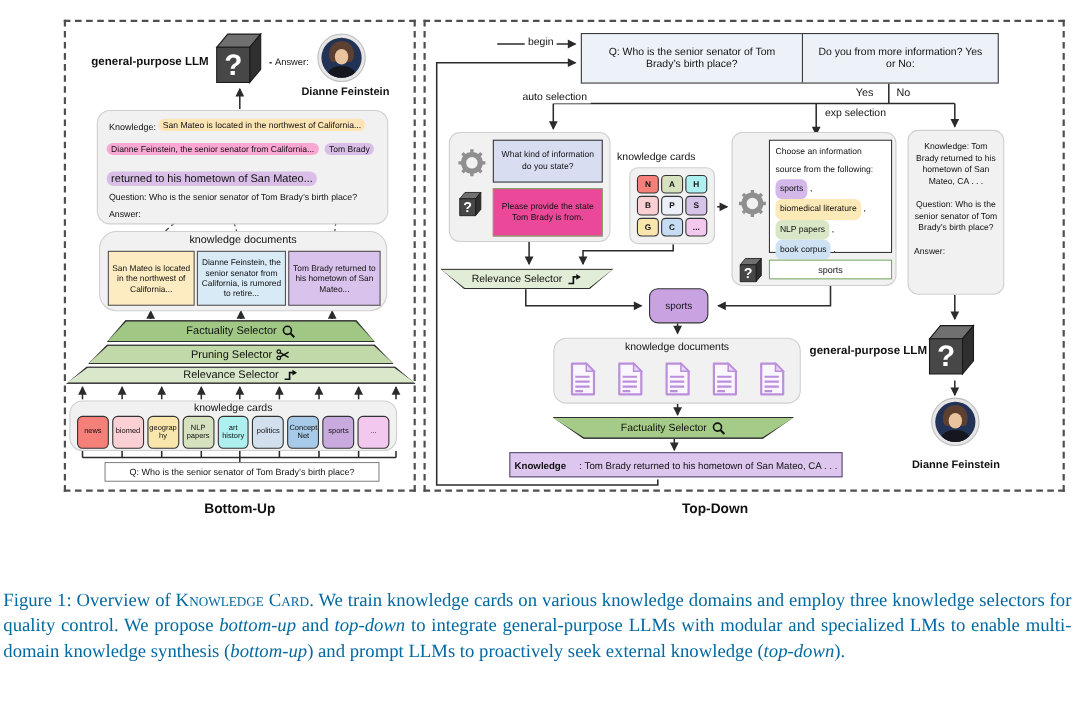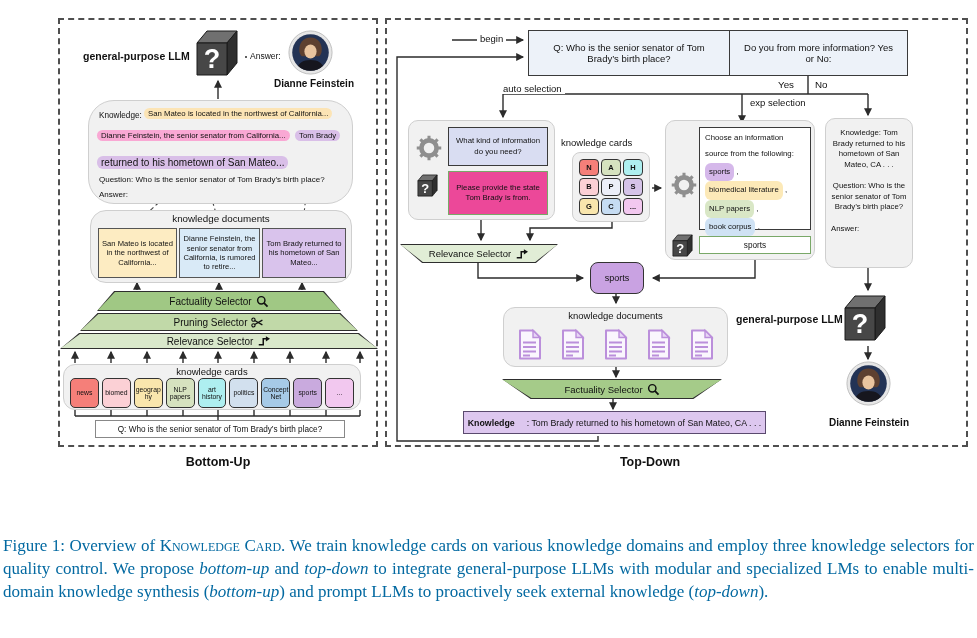--- a/index.html
+++ b/index.html
@@ -121,21 +121,21 @@
         <g clip-path="url(#av1)">
           <path d="M24,8 c-8,0 -12,6 -12,13 c0,4 1.5,6 3,7 l18,0 c1.5,-1 3,-3 3,-7 c0,-7 -4,-13 -12,-13 z" fill="#5e4030"></path>
           <ellipse cx="24" cy="23" rx="6.5" ry="7.5" fill="#e9c49f"></ellipse>
           <path d="M9,44 c1,-9 7,-12 15,-12 c8,0 14,3 15,12 z" fill="#16161e"></path>
         </g>
       </svg>
   </div>
 
   <div class="abs ctr bold" style="left:258px;top:78px;width:112px;font-size:10px;">Dianne Feinstein</div>
 
-  <div class="abs graybox" style="left:88px;top:100px;width:265px;height:104px;border-radius:26px;">
+  <div class="abs graybox" style="left:88px;top:100px;width:265px;height:104px;border-radius:12px;">
     <span class="abs" style="left:10px;top:10px;font-size:8.2px;">Knowledge:</span>
     <span class="abs hl nw" style="left: 55px; top: 7px; font-size: 7.8px; background: rgb(252, 228, 181);">San Mateo is located in the northwest of California...</span>
     <span class="abs hl nw" style="left: 8px; top: 29px; font-size: 7.8px; background: #f9a8d4;">Dianne Feinstein, the senior senator from California...</span>
     <span class="abs hl nw" style="left: 206px; top: 29px; font-size: 7.8px; background: rgb(217, 191, 232);">Tom Brady</span>
     <span class="abs hl nw" style="left: 8px; top: 55px; font-size: 10px; background: rgb(217, 191, 232);">returned to his hometown of San Mateo...</span>
     <span class="abs nw" style="left:10px;top:74px;font-size:8px;">Question: Who is the senior senator of Tom Brady’s birth place?</span>
     <span class="abs nw" style="left:10px;top:89px;font-size:8px;">Answer:</span>
   </div>
 
   <div class="abs graybox" style="left:90px;top:210px;width:262px;height:73px;border-radius:16px;">
@@ -207,21 +207,21 @@
 
   <div class="abs lbl-on-line" style="left:477px;top:33px;font-size:9.5px;">begin</div>
 
   <div class="abs" style="left:528px;top:30px;width:380px;height:46px;background:#edf2f9;border:1.2px solid #3a3a3a;box-sizing:border-box;display:flex;">
     <div class="ctr" style="flex:0 0 184px;border-right:1.2px solid #3a3a3a;font-size:9.5px;padding:0 8px;">Q: Who is the senior senator of Tom Brady’s birth place?</div>
     <div class="ctr" style="flex:1;font-size:9.5px;padding:0 14px;">Do you from more information? Yes or No:</div>
   </div>
 
   <div class="abs" style="left:778px;top:79px;font-size:9.8px;">Yes</div>
   <div class="abs" style="left:815px;top:79px;font-size:9.8px;">No</div>
-  <div class="abs lbl-on-line" style="left:500px;top:83px;font-size:9.5px;">auto selection</div>
+  <div class="abs lbl-on-line" style="left:472px;top:83px;font-size:9.5px;">auto selection</div>
   <div class="abs lbl-on-line" style="left:747px;top:97px;font-size:9.5px;">exp selection</div>
 
   <div class="abs graybox" style="left:408px;top:120px;width:147px;height:100px;border-radius:10px;">
     <span class="abs" style="left:6px;top:13px;">
         <svg width="28" height="28" viewBox="0 0 24 24">
           <g stroke="#8f8f8f">
             <circle cx="12" cy="12" r="6.5" fill="none" stroke-width="4"></circle>
             <g stroke-width="2.6">
               <line x1="12" y1="1.5" x2="12" y2="5"></line>
               <line x1="12" y1="19" x2="12" y2="22.5"></line>
@@ -229,21 +229,21 @@
               <line x1="19" y1="12" x2="22.5" y2="12"></line>
               <line x1="4.6" y1="4.6" x2="7" y2="7"></line>
               <line x1="17" y1="17" x2="19.4" y2="19.4"></line>
               <line x1="4.6" y1="19.4" x2="7" y2="17"></line>
               <line x1="17" y1="7" x2="19.4" y2="4.6"></line>
             </g>
           </g>
           <circle cx="12" cy="12" r="3.2" fill="#f1f1f1"></circle>
         </svg>
       </span>
-    <div class="abs ctr" style="left: 39px; top: 6px; width: 100px; height: 39px; border: 1px solid rgb(58, 58, 58); font-size: 7.8px; line-height: 1.3; box-sizing: border-box; padding: 1px 4px; background: rgb(217, 221, 242);">What kind of information do you need?</div>
+    <div class="abs ctr" style="left: 39px; top: 6px; width: 100px; height: 39px; border: 1px solid rgb(58, 58, 58); font-size: 7.8px; line-height: 1.3; box-sizing: border-box; padding: 1px 4px; background: rgb(217, 221, 242);">What kind of information do you state?</div>
     <span class="abs" style="left:7px;top:52px;">
         <svg width="24" height="26" viewBox="0 0 50 54">
           <g stroke="#1a1a1a" stroke-width="1.6">
             <polygon points="4,16 14,4 44,4 34,16" fill="#707070"></polygon>
             <polygon points="34,16 44,4 44,36 34,48" fill="#2f2f2f"></polygon>
             <polygon points="4,16 34,16 34,48 4,48" fill="#474747"></polygon>
           </g>
           <text x="19" y="41" font-size="27" font-weight="bold" fill="#fff" text-anchor="middle" font-family="Liberation Sans, sans-serif">?</text>
         </svg>
       </span>

